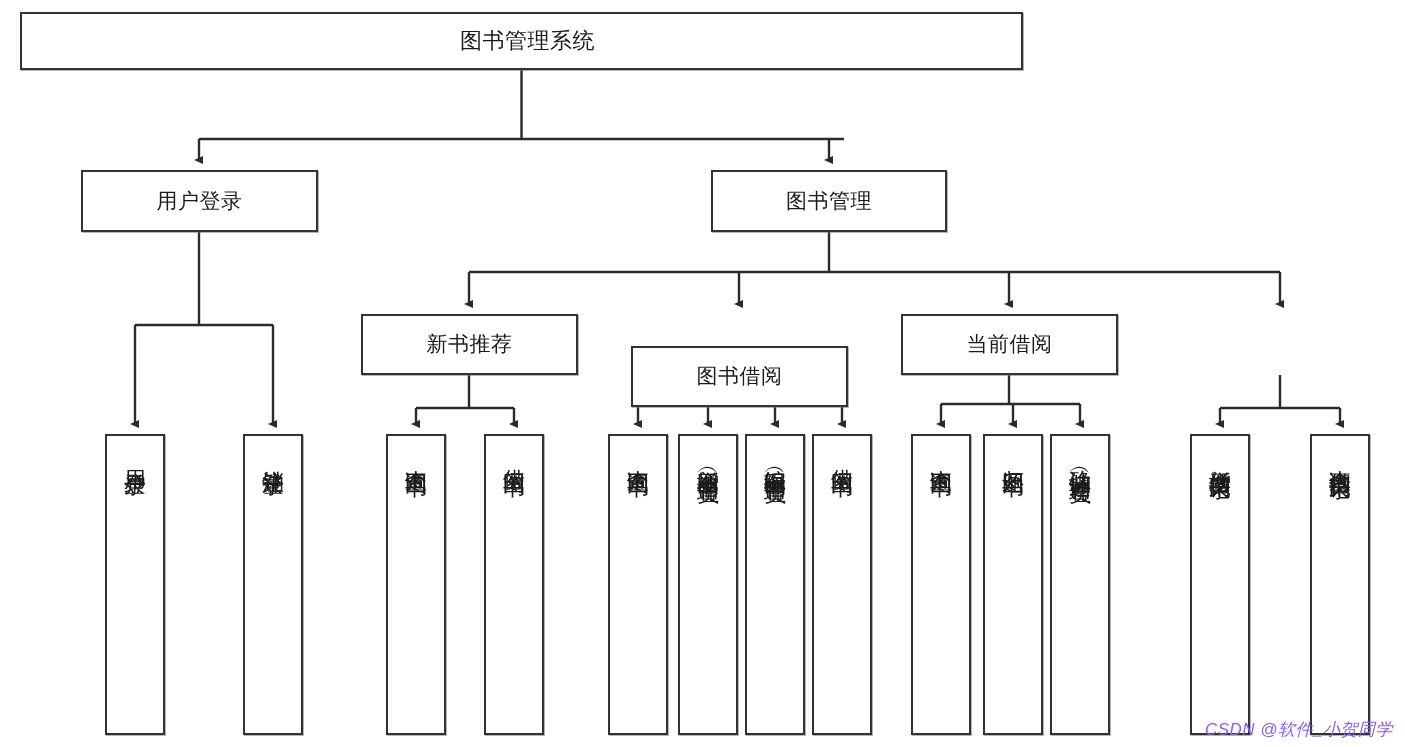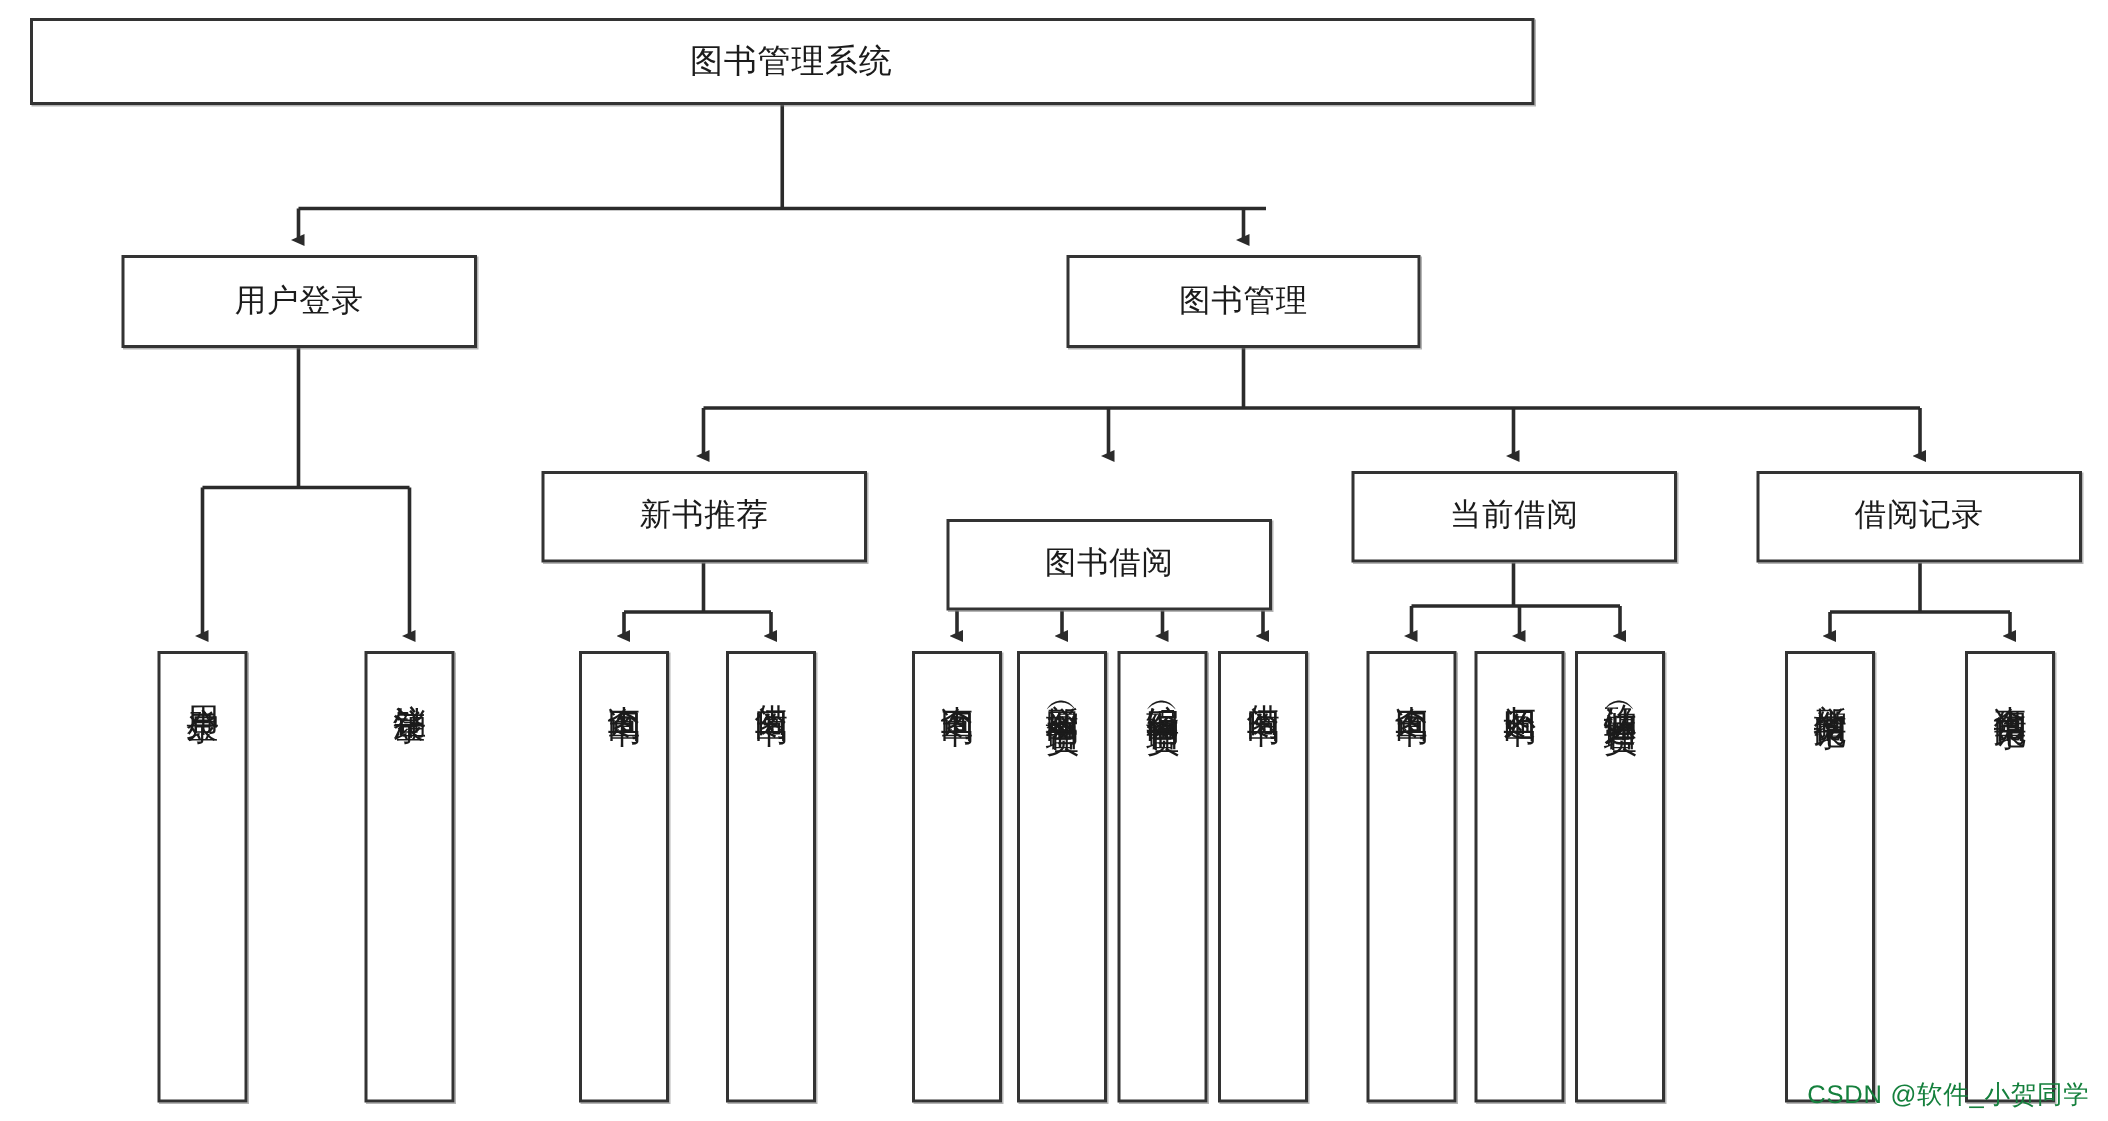--- a/index.html
+++ b/index.html
@@ -59,23 +59,24 @@
     font-size: 22px;
     line-height: 1.1;
     letter-spacing: 2px;
     white-space: nowrap;
   }
   .watermark {
     position: absolute;
     right: 12px;
     bottom: 6px;
     font-size: 17px;
-    color: #15803d;
+    color: #8b5cf6;
     letter-spacing: 0.5px;
     white-space: nowrap;
+    font-style: italic;
   }
 </style>
 </head>
 <body>
 
 <div id="canvas">
 
   <svg class="edges" viewBox="0 0 1405 747">
     <defs>
       <marker id="arrow" markerWidth="10" markerHeight="10" refX="5" refY="5" orient="auto" markerUnits="userSpaceOnUse">
@@ -130,31 +131,28 @@
     <span class="lbl">图书管理系统</span>
   </div>
 
   <div class="node h" style="left:81px; top:170px; width:237px; height:62px;">
     <span class="lbl">用户登录</span>
   </div>
   <div class="node h" style="left:711px; top:170px; width:236px; height:62px;">
     <span class="lbl">图书管理</span>
   </div>
 
-  <div class="node h" style="left:361px; top:314px; width:217px; height:61px;">
+  <div class="node h" style="left:361px; top:314px; width:217px; height:61px;font-family:Liberation Serif, serif;">
     <span class="lbl">新书推荐</span>
   </div>
   <div class="node h" style="left:631px; top:314px; width:217px; height:61px;margin-top:32px;">
     <span class="lbl">图书借阅</span>
   </div>
   <div class="node h" style="left:901px; top:314px; width:217px; height:61px;">
     <span class="lbl">当前借阅</span>
-  </div>
-  <div class="node h" style="left:1171px; top:314px; width:217px; height:61px;">
-    <span class="lbl">借阅记录</span>
   </div>
 
   <div class="node v" style="left:105px; top:434px; width:60px; height:301px;">
     <span class="lbl">用户登录</span>
   </div>
   <div class="node v" style="left:243px; top:434px; width:60px; height:301px;">
     <span class="lbl">注销登录</span>
   </div>
 
   <div class="node v" style="left:386px; top:434px; width:60px; height:301px;">

